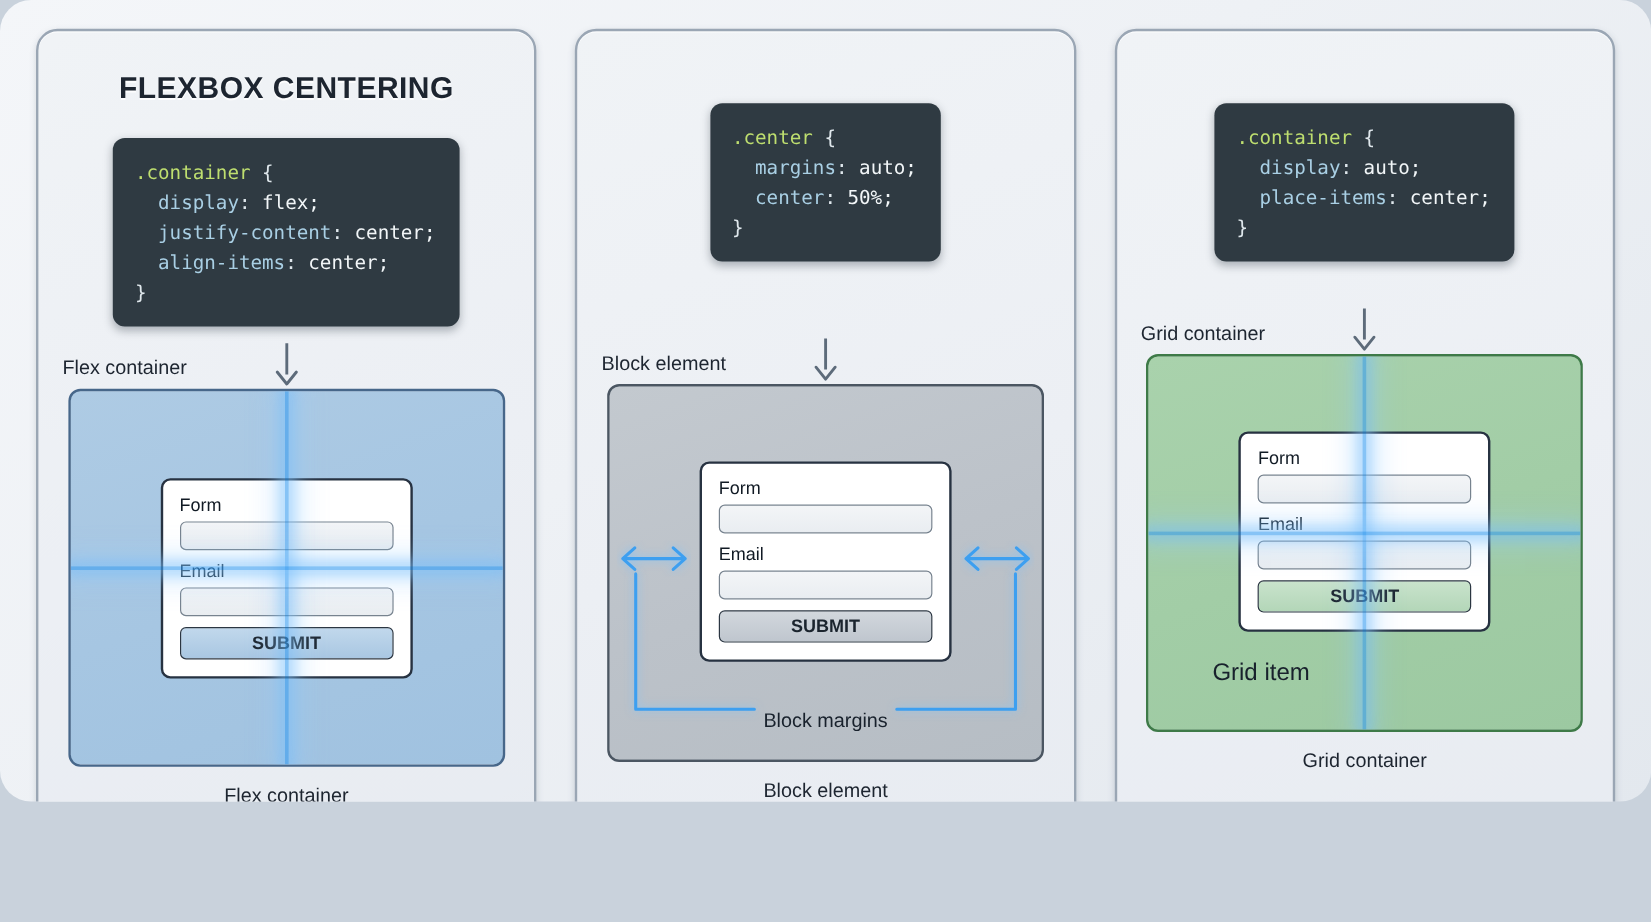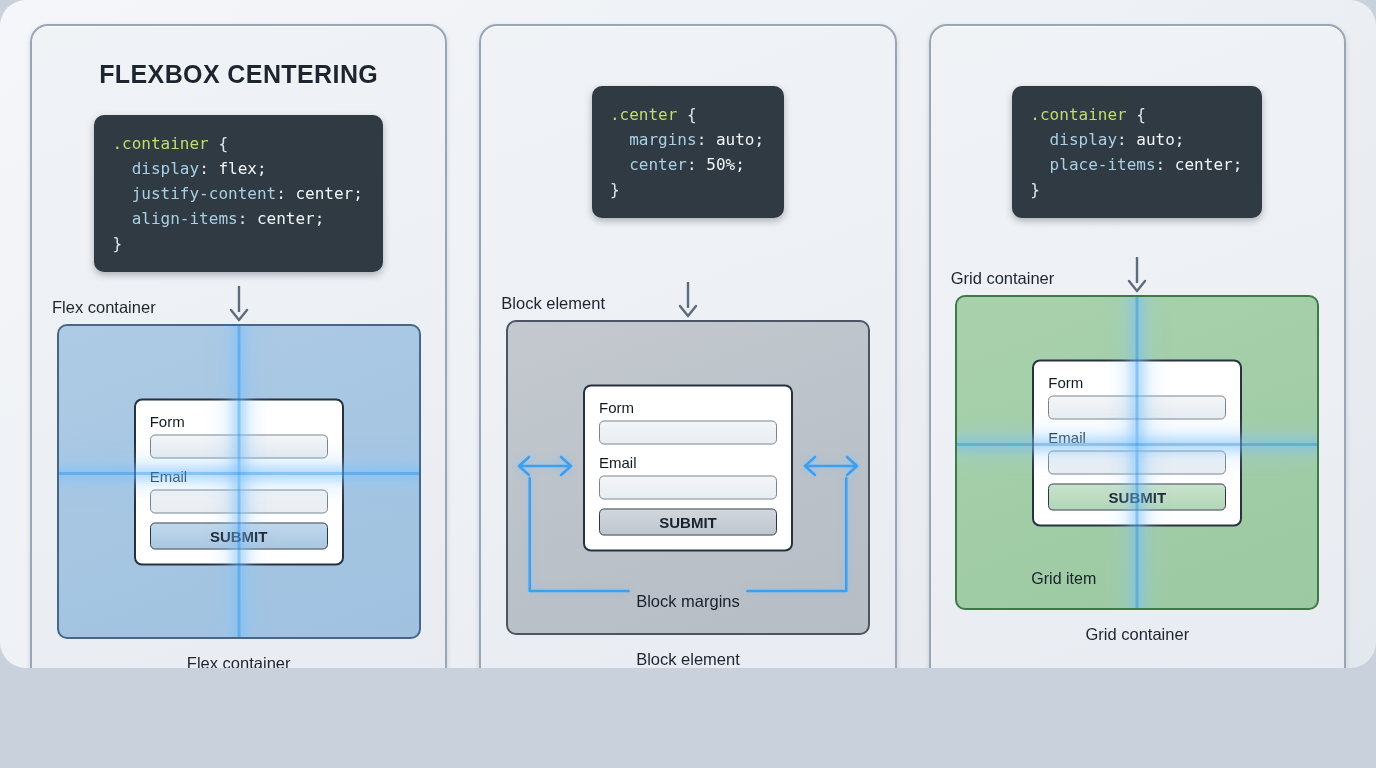--- a/index.html
+++ b/index.html
@@ -138,22 +138,22 @@
   .marrow.right { right: 6px; }
   .mbracket { position: absolute; left: 0; right: 0; top: 0; bottom: 0; z-index: 4; pointer-events: none; }
   .auto-label {
     position: absolute; left: 50%; transform: translateX(-50%);
     top: 270px; font-size: 16.5px; color: #18212c; z-index: 5;
     padding: 0 7px;
   }
 
   
   .grid-item-label {
-    position: absolute; left: 74px; top: 253px;
-    font-size: 16px; color: #18212c; z-index: 4; margin-top: 20px;
+    position: absolute; left: 53px; top: 253px;
+    font-size: 20px; color: #18212c; z-index: 4;
   }
 
   
   .caption {
     margin-top: 15px;
     font-size: 16.5px;
     color: #1d2530;
     text-align: center;
   }
 </style>

